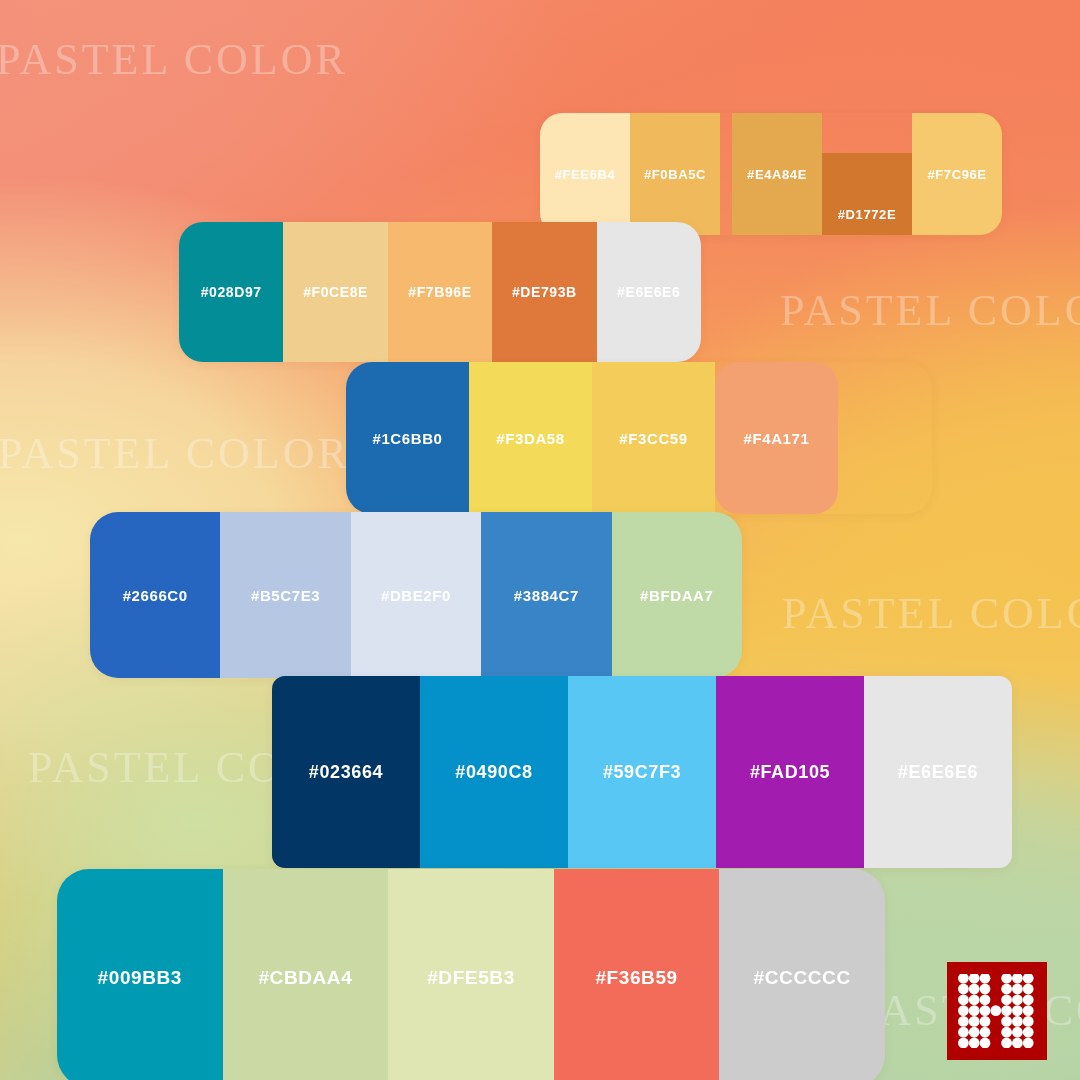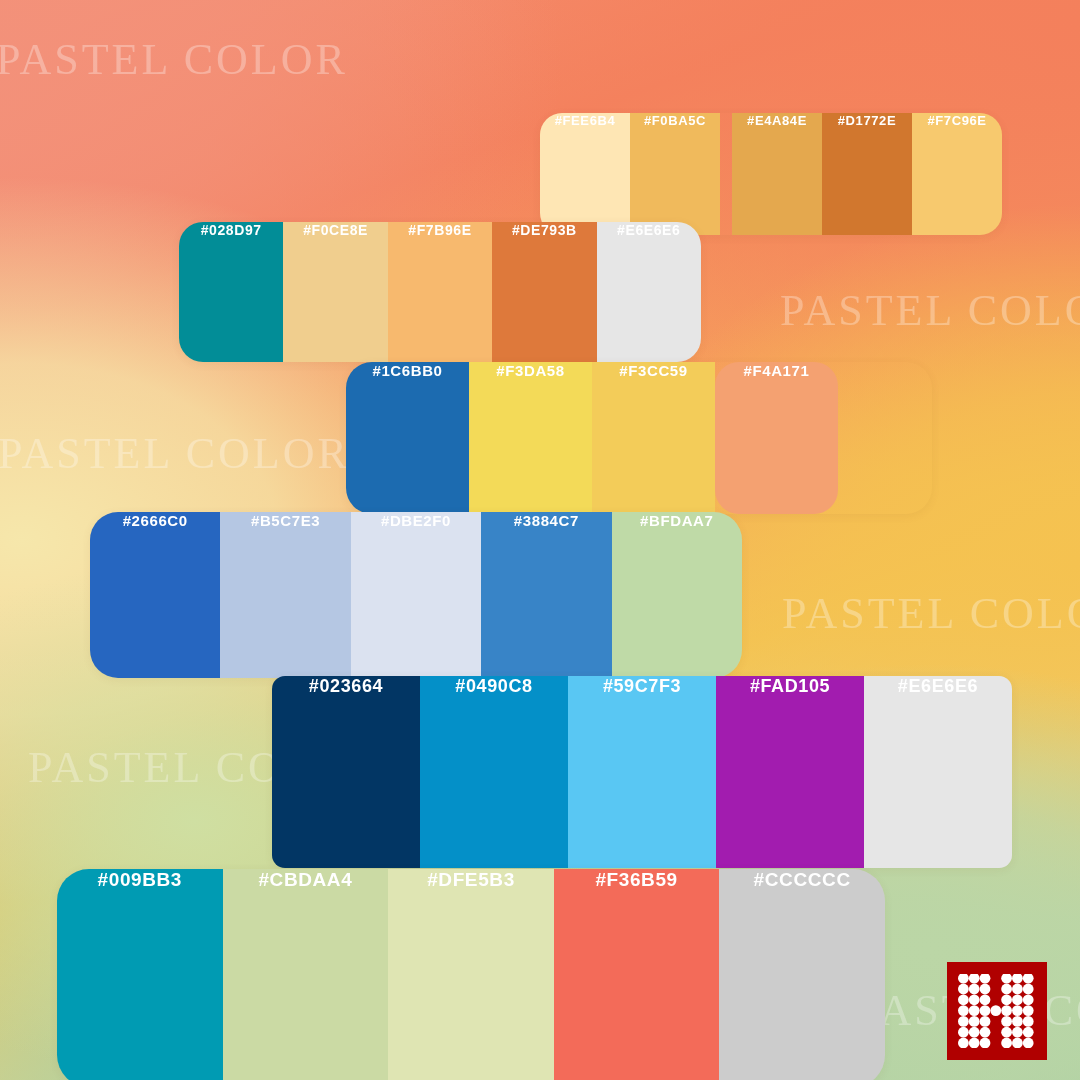--- a/index.html
+++ b/index.html
@@ -87,20 +87,21 @@
   
   .row {
     position: absolute;
     display: flex;
     border-radius: 26px;
     overflow: hidden;
     box-shadow: 0 2px 10px rgba(120, 70, 30, 0.07);
   }
   .swatch {
     display: flex;
+    align-items: center;
     justify-content: center;
     box-sizing: border-box;
   }
   .swatch-label {
     color: #FFFFFF;
     font-family: "Liberation Sans", sans-serif;
     font-weight: bold;
     letter-spacing: 0.6px;
     white-space: nowrap;
     text-align: center;
@@ -169,21 +170,21 @@
   <div class="row" id="row-1">
     <div class="swatch" style="background-color: rgb(254, 230, 180);">
         <span class="swatch-label">#FEE6B4</span>
       </div>
     <div class="swatch" style="background-color: rgb(240, 186, 92);">
         <span class="swatch-label">#F0BA5C</span>
       </div>
     <div class="swatch" style="background-color: rgb(228, 168, 78); margin-left: 12px;">
         <span class="swatch-label">#E4A84E</span>
       </div>
-    <div class="swatch" style="background-color: rgb(209, 119, 46);">
+    <div class="swatch" style="background-color: rgb(209, 119, 46); margin-top: 40px;">
         <span class="swatch-label">#D1772E</span>
       </div>
     <div class="swatch" style="background-color: rgb(247, 201, 110);">
         <span class="swatch-label">#F7C96E</span>
       </div>
   </div>
 
   <div class="row" id="row-2">
     <div class="swatch" style="background-color: rgb(2, 141, 151);">
         <span class="swatch-label">#028D97</span>

